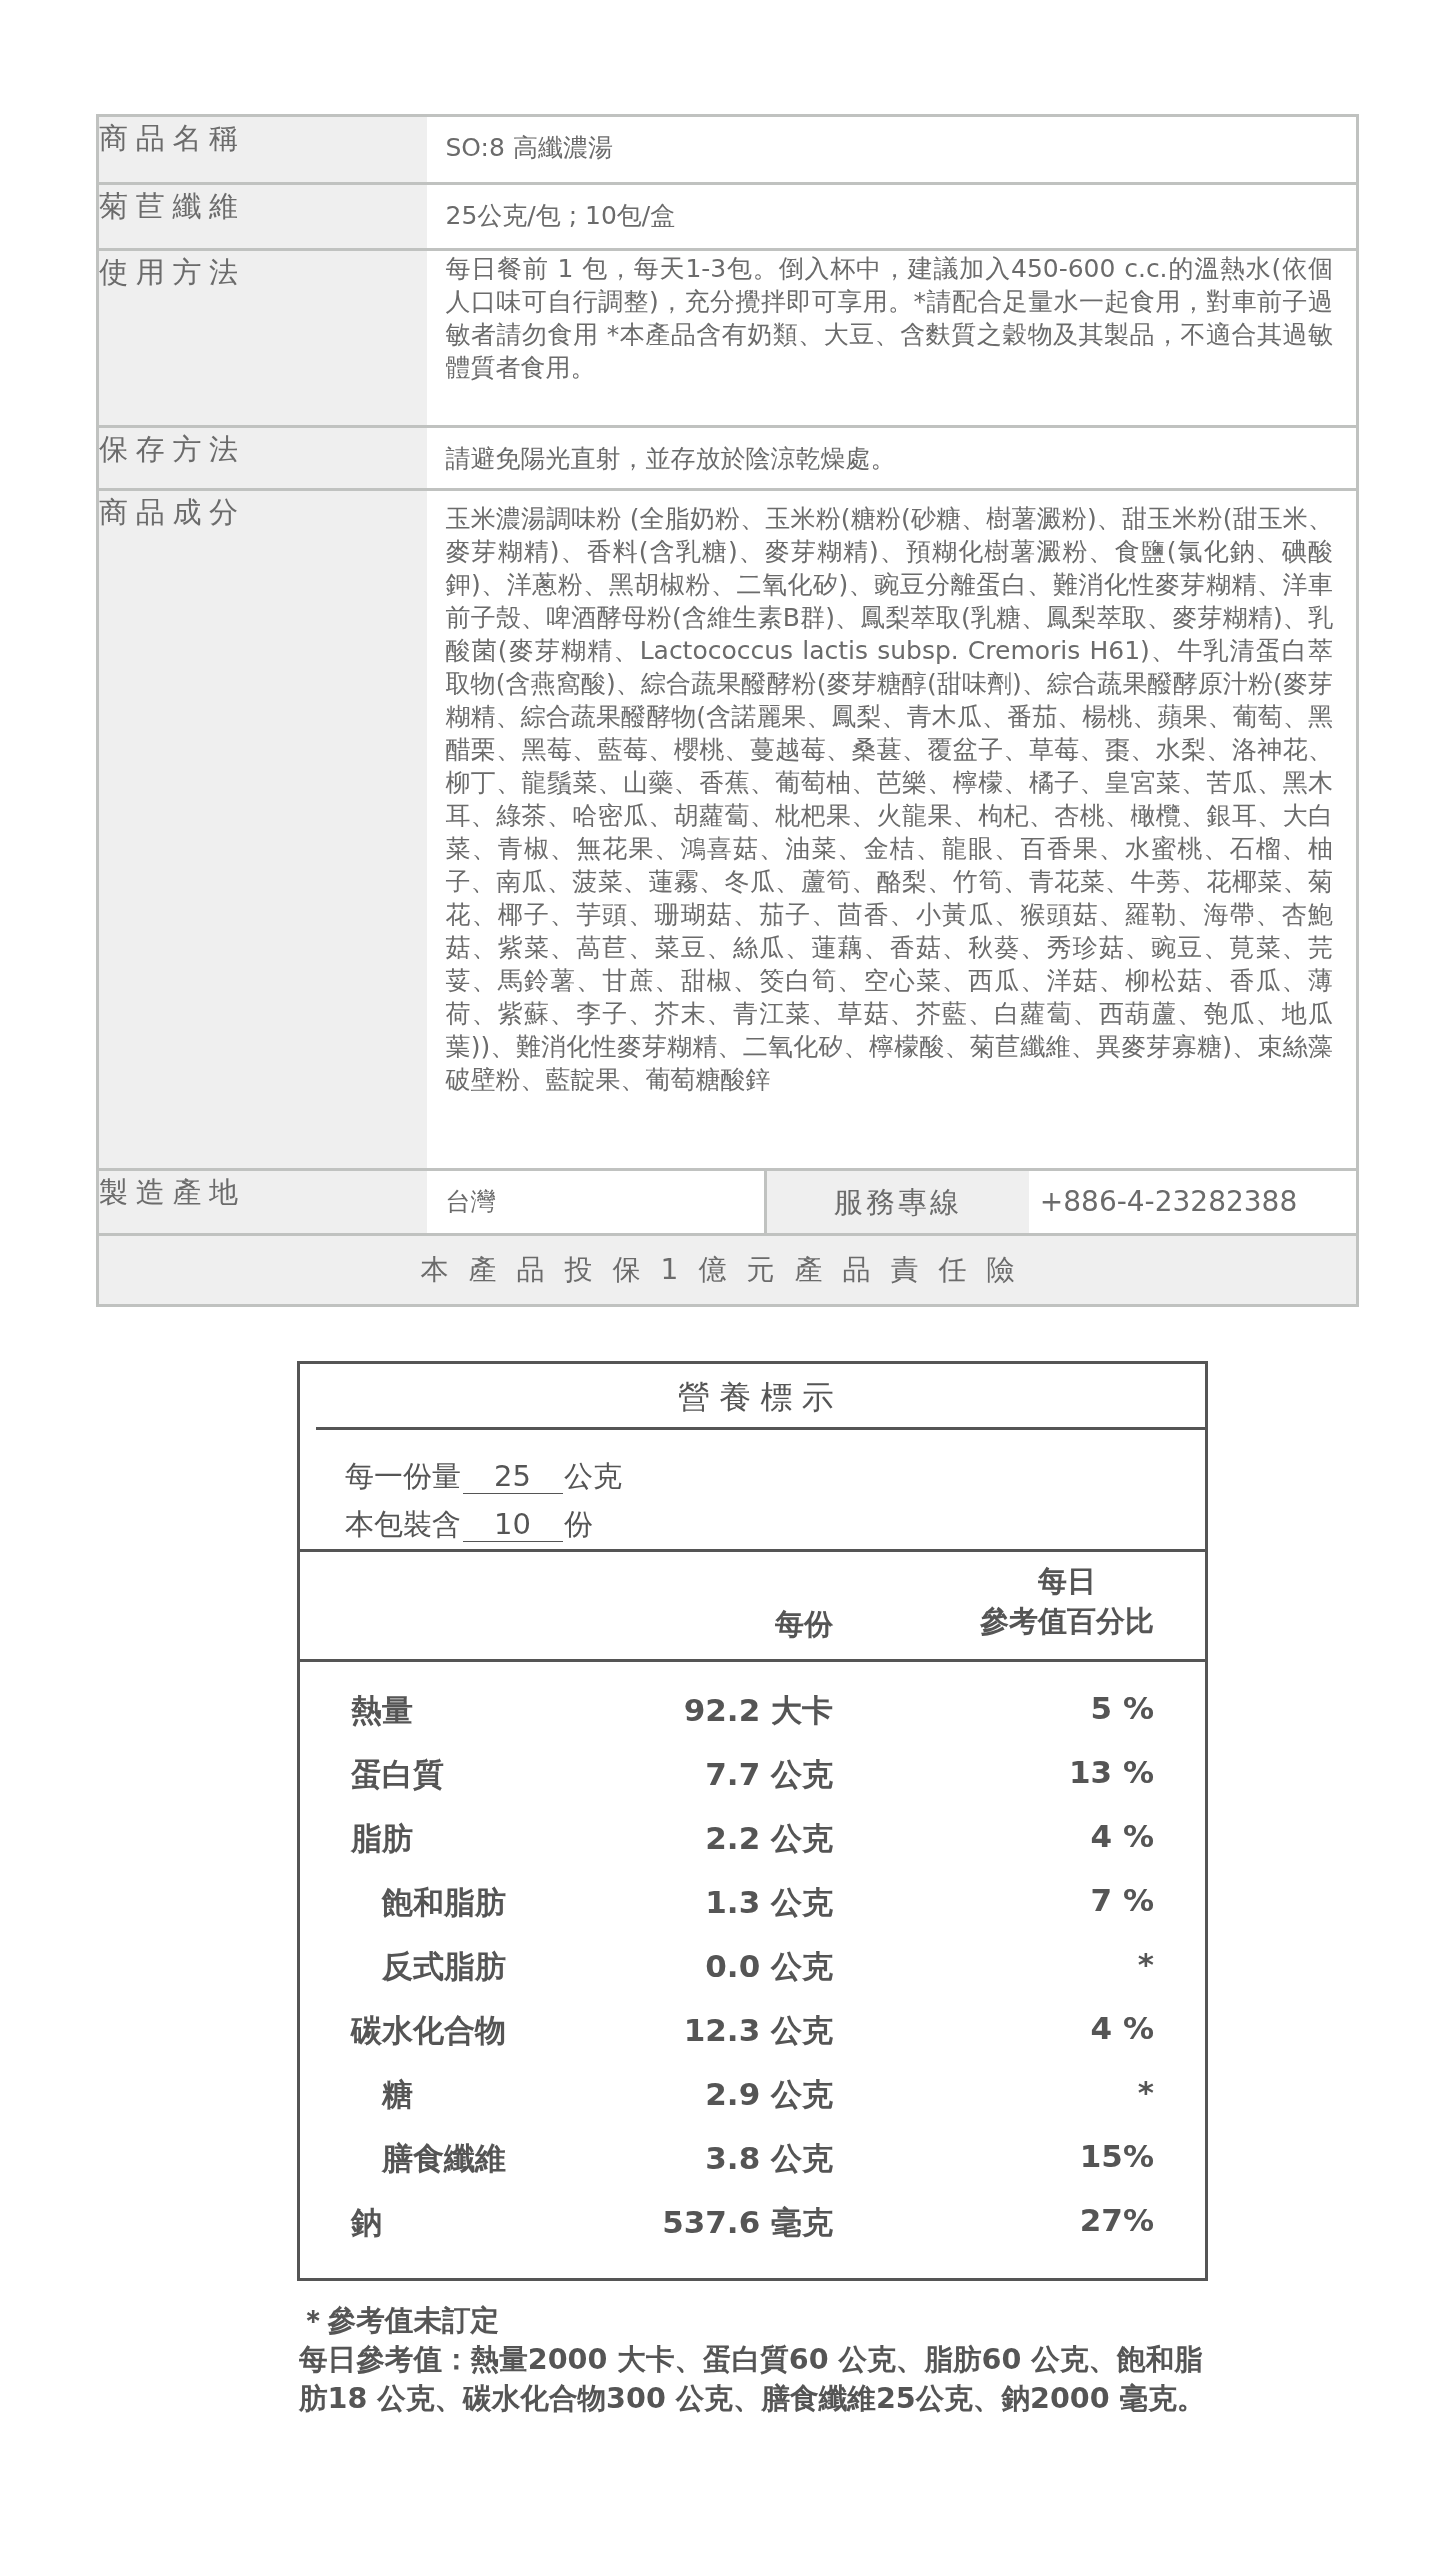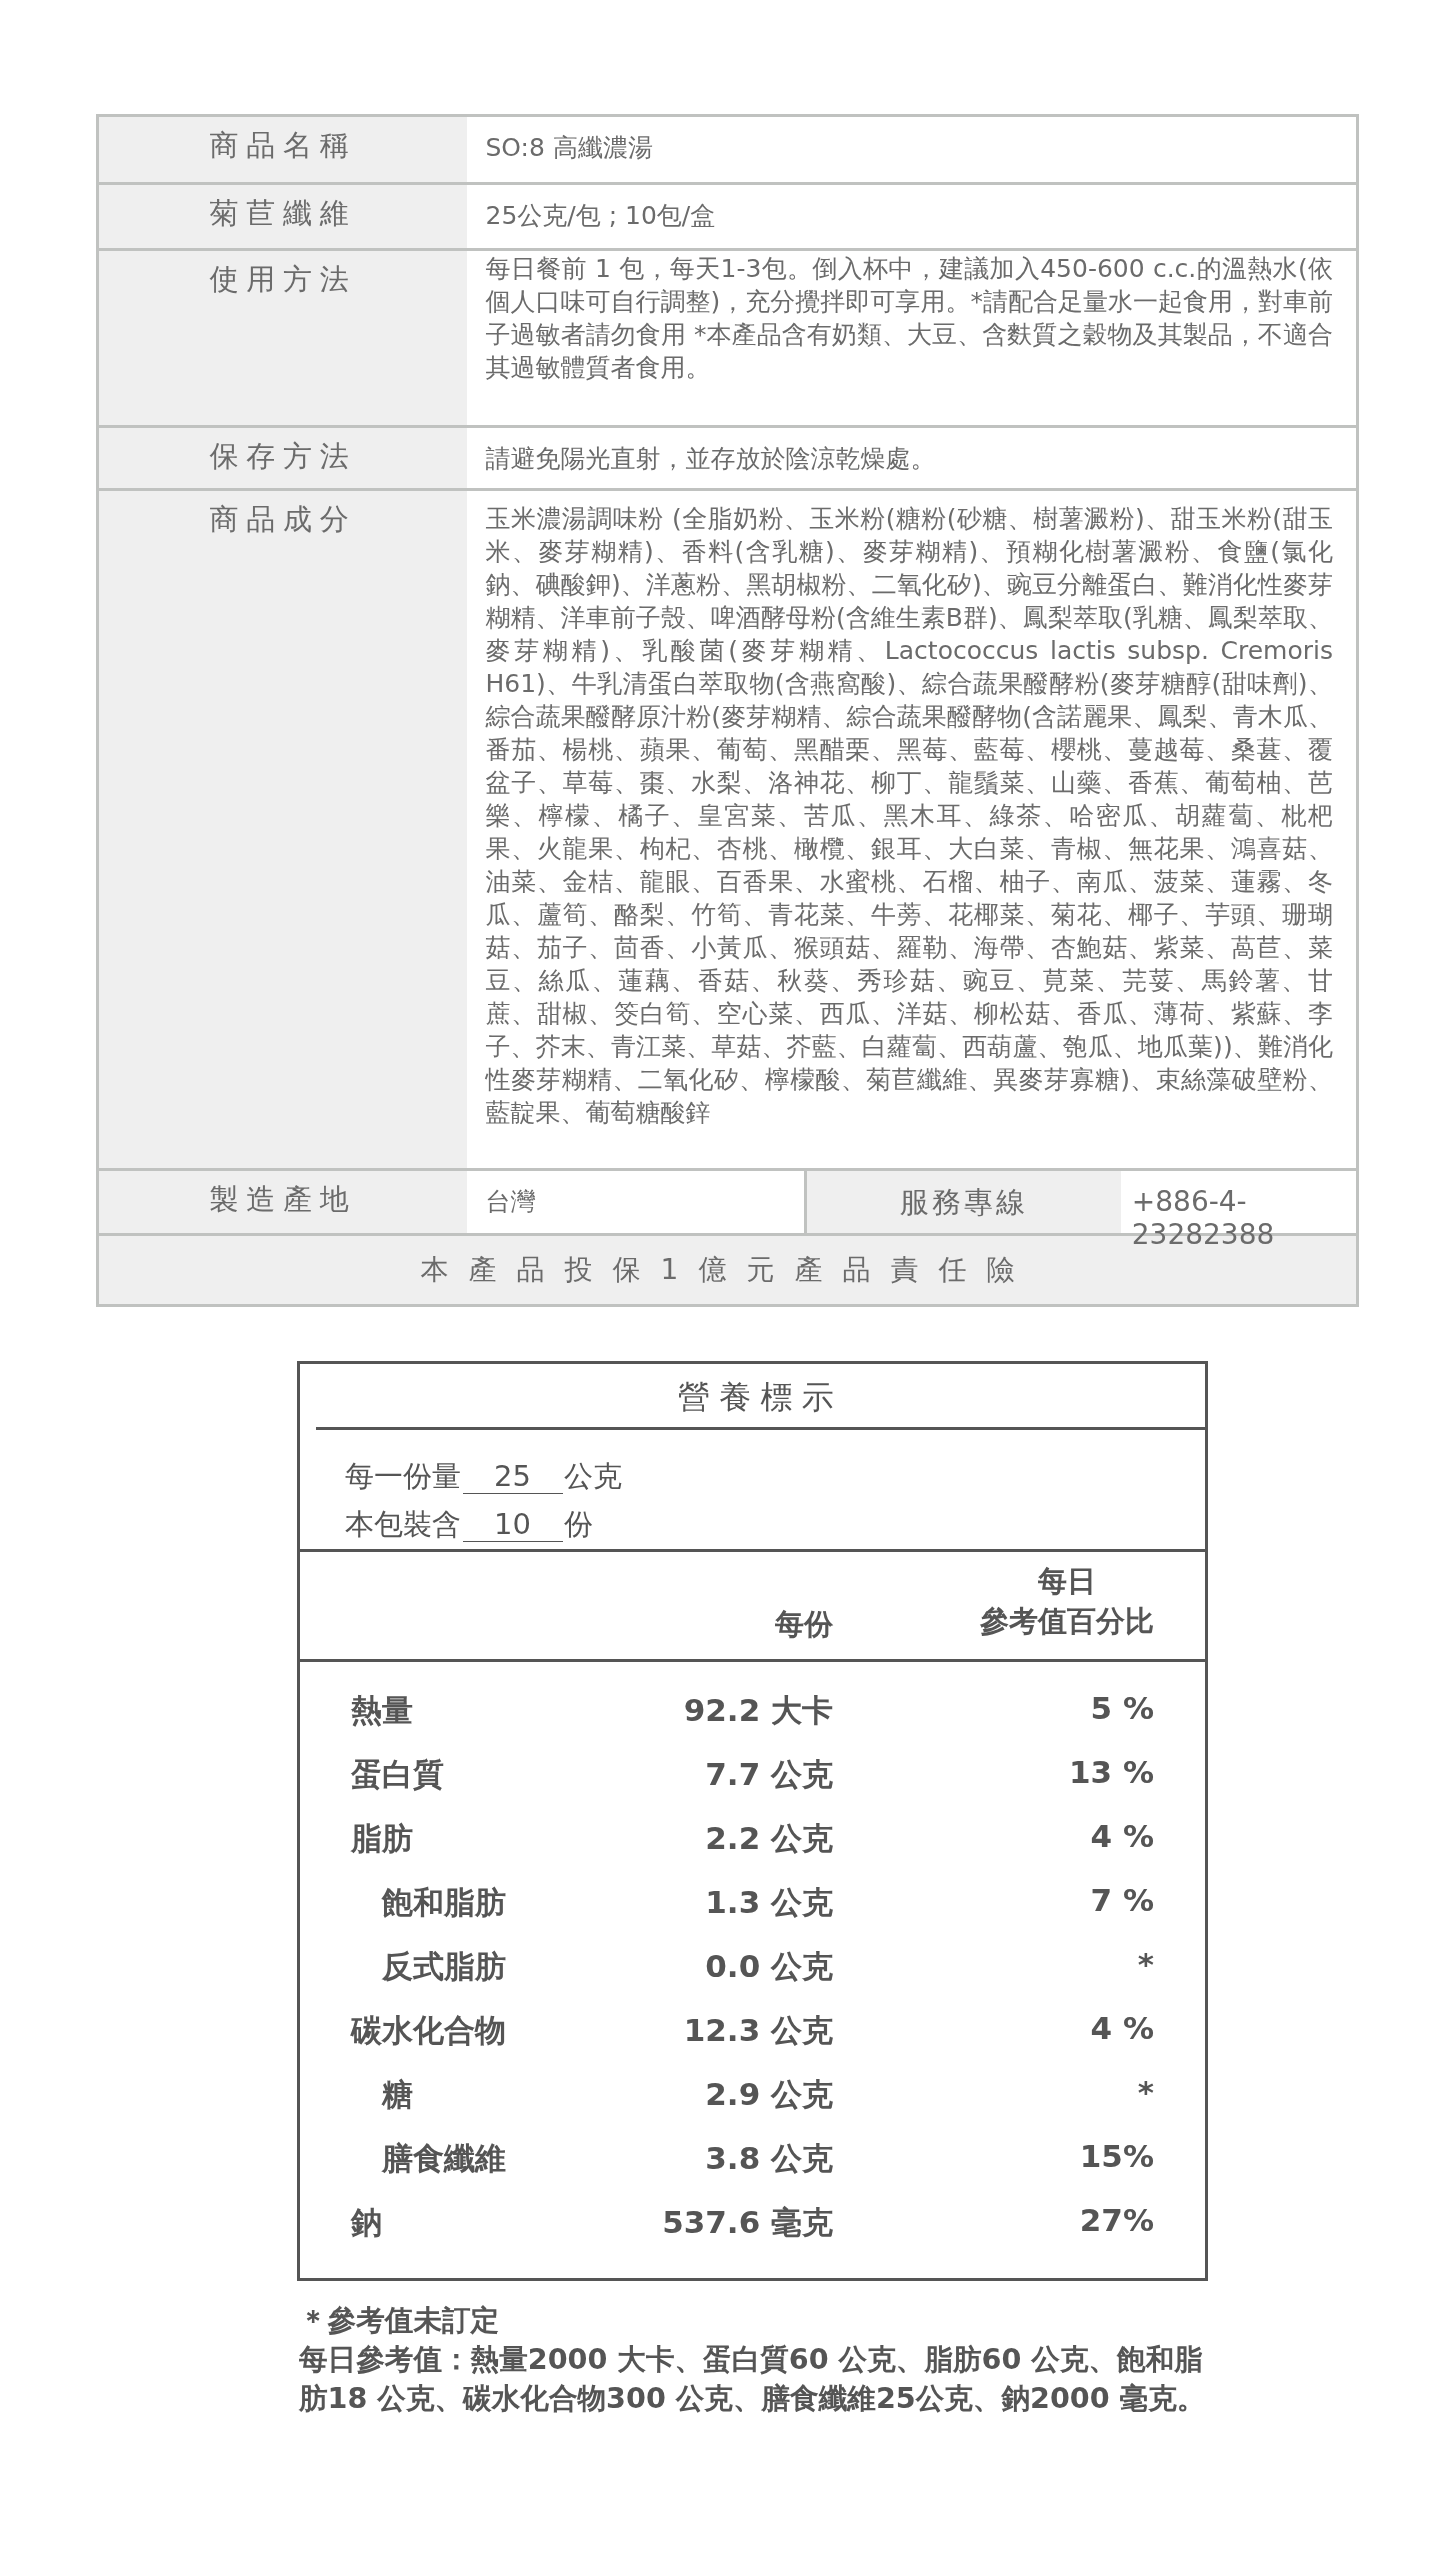--- a/index.html
+++ b/index.html
@@ -10,39 +10,39 @@
   }
   
   .info-table {
     position: absolute; left: 96px; top: 114px; width: 1263px;
     border: 3.1px solid #c0c2c0; box-sizing: border-box;
     background: #efefef;
   }
   .info-row { display: flex; border-top: 3.1px solid #c0c2c0; box-sizing: border-box; }
   .info-row:first-child { border-top: none; }
   .info-label {
-    width: 368px; flex: none; background: #efefef;
+    width: 328px; flex: none; background: #efefef;
     font-size: 29px; letter-spacing: 7.7px; color: #6b6b6b;
-    text-align: center; box-sizing: border-box; padding-top: 9px;
+    text-align: left; box-sizing: border-box; padding-top: 2px;
   }
   .info-value {
     flex: 1; background: #ffffff; box-sizing: border-box;
     padding: 14px 18.5px 14px 18.5px; font-size: 25px; line-height: 33px; color: #6b6b6b;
   }
   .info-value.justify { text-align: justify; }
   .row-name { height: 65px; }
   .row-volume { height: 66px; }
   .row-usage { height: 177px; }
   .row-storage { height: 63px; }
   .row-ingredients { height: 680px; }
   .row-ingredients .info-value { padding-top: 10.8px; padding-right: 23px; }
   .row-usage .info-value { padding-top: 1px; padding-right: 23px; }
   .row-origin { height: 65px; }
   .origin-value { width: 340px; flex: none; background: #fff; border-right: 3.1px solid #c0c2c0; box-sizing: border-box; padding: 14px 18.5px; font-size: 25px; color:#6b6b6b; }
-  .hotline-label { width: 314px; flex: none; background: #efefef; text-align: center; font-size: 29px; letter-spacing: 3.1px; padding-top: 12.4px; box-sizing: border-box; color:#6b6b6b; }
+  .hotline-label { width: 262px; flex: none; background: #efefef; text-align: center; font-size: 29px; letter-spacing: 3.1px; padding-top: 12.4px; box-sizing: border-box; color:#6b6b6b; }
   .hotline-value { flex: 1; background: #fff; font-size: 28px; padding: 14px 0 0 10.8px; box-sizing: border-box; color:#6b6b6b; }
   .row-footer { height: 71px; justify-content: center; align-items: center; background: #efefef; }
   .footer-text { font-size: 28px; letter-spacing: 20px; color: #6b6b6b; }
 
   
   .nutri {
     position: absolute; left: 297px; top: 1361px; width: 911px; height: 920px;
     border: 3.1px solid #555555; box-sizing: border-box; background: #fff; color: #555555;
   }
   .nutri-title {

